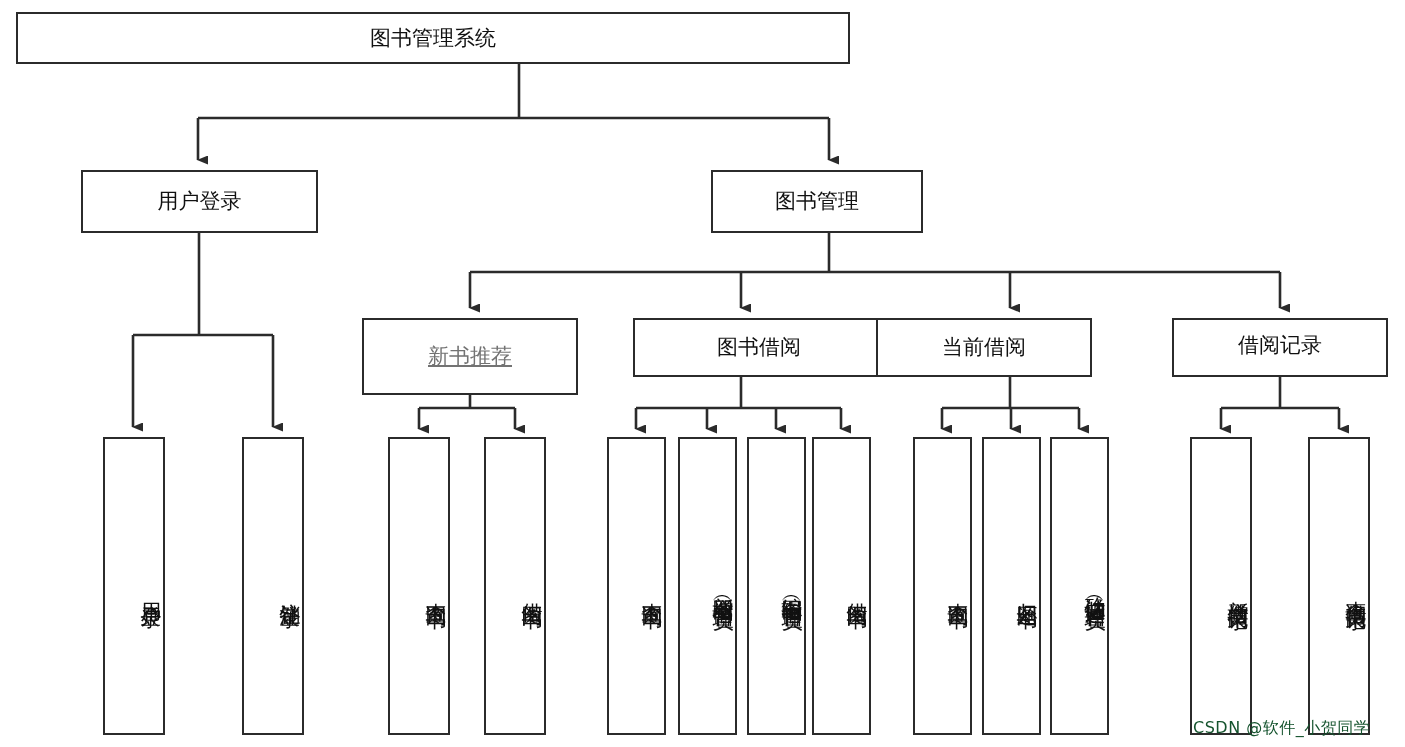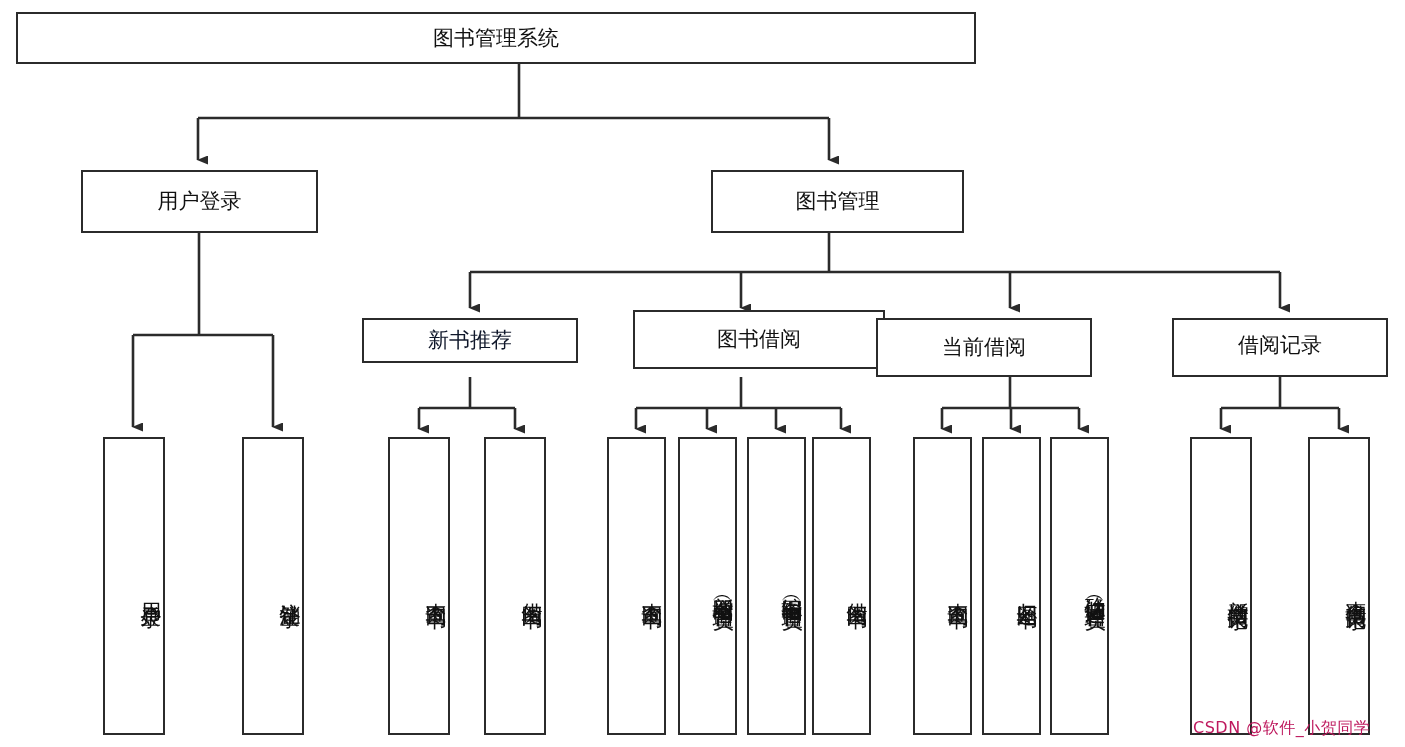--- a/index.html
+++ b/index.html
@@ -112,39 +112,39 @@
       <path d="M1011,408 L1011,429" marker-end="url(#arrowhead)"></path>
       <path d="M1079,408 L1079,429" marker-end="url(#arrowhead)"></path>
 
       <path d="M1280,377 L1280,408"></path>
       <path d="M1221,408 L1339,408"></path>
       <path d="M1221,408 L1221,429" marker-end="url(#arrowhead)"></path>
       <path d="M1339,408 L1339,429" marker-end="url(#arrowhead)"></path>
     </g>
   </svg>
 
-  <div class="node horiz" style="left: 16px; top: 12px; width: 960px; height: 52px; border-color: rgb(43, 43, 43); color: rgb(17, 17, 17);">图书管理系统</div>
+  <div class="node horiz" style="left: 16px; top: 12px; width: 834px; height: 52px; border-color: rgb(43, 43, 43); color: rgb(17, 17, 17);">图书管理系统</div>
 
   <div class="node horiz" style="left: 81px; top: 170px; width: 237px; height: 63px; border-color: rgb(43, 43, 43); color: rgb(17, 17, 17);">用户登录</div>
-  <div class="node horiz" style="left: 711px; top: 170px; width: 253px; height: 63px; border-color: rgb(43, 43, 43); color: rgb(17, 17, 17);">图书管理</div>
+  <div class="node horiz" style="left: 711px; top: 170px; width: 212px; height: 63px; border-color: rgb(43, 43, 43); color: rgb(17, 17, 17);">图书管理</div>
 
-  <div class="node horiz" style="left: 362px; top: 318px; width: 216px; height: 45px; border-color: rgb(43, 43, 43); color: #0f172a;">新书推荐</div>
-  <div class="node horiz" style="left: 633px; top: 310px; width: 252px; height: 59px; border-color: rgb(43, 43, 43); color: rgb(17, 17, 17);">图书借阅</div>
+  <div class="node horiz" style="left: 362px; top: 318px; width: 216px; height: 77px; border-color: rgb(43, 43, 43); color: #737373; text-decoration: underline;">新书推荐</div>
+  <div class="node horiz" style="left: 633px; top: 318px; width: 252px; height: 59px; border-color: rgb(43, 43, 43); color: rgb(17, 17, 17);">图书借阅</div>
   <div class="node horiz" style="left: 876px; top: 318px; width: 216px; height: 59px; border-color: rgb(43, 43, 43); color: rgb(17, 17, 17);">当前借阅</div>
   <div class="node horiz" style="left: 1172px; top: 318px; width: 216px; height: 59px; border-color: rgb(43, 43, 43); color: rgb(17, 17, 17); font-family: Liberation Mono, monospace;">借阅记录</div>
 
   <div class="node vert" style="left: 103px; top: 437px; width: 62px; height: 298px; border-color: rgb(43, 43, 43); color: rgb(17, 17, 17);">用户登录</div>
   <div class="node vert" style="left: 242px; top: 437px; width: 62px; height: 298px; border-color: rgb(43, 43, 43); color: rgb(17, 17, 17);">注销登录</div>
   <div class="node vert" style="left: 388px; top: 437px; width: 62px; height: 298px; border-color: rgb(43, 43, 43); color: rgb(17, 17, 17);">查询图书</div>
   <div class="node vert" style="left: 484px; top: 437px; width: 62px; height: 298px; border-color: rgb(43, 43, 43); color: rgb(17, 17, 17);">借阅图书</div>
   <div class="node vert" style="left: 607px; top: 437px; width: 59px; height: 298px; border-color: rgb(43, 43, 43); color: rgb(17, 17, 17);">查询图书</div>
   <div class="node vert tall" style="left: 678px; top: 437px; width: 59px; height: 298px; border-color: rgb(43, 43, 43); color: rgb(17, 17, 17);">新增图书（管理员）</div>
   <div class="node vert tall" style="left: 747px; top: 437px; width: 59px; height: 298px; border-color: rgb(43, 43, 43); color: rgb(17, 17, 17);">编辑图书（管理员）</div>
   <div class="node vert" style="left: 812px; top: 437px; width: 59px; height: 298px; border-color: rgb(43, 43, 43); color: rgb(17, 17, 17);">借阅图书</div>
   <div class="node vert" style="left: 913px; top: 437px; width: 59px; height: 298px; border-color: rgb(43, 43, 43); color: rgb(17, 17, 17);">查询图书</div>
   <div class="node vert" style="left: 982px; top: 437px; width: 59px; height: 298px; border-color: rgb(43, 43, 43); color: rgb(17, 17, 17);">归还图书</div>
   <div class="node vert tall" style="left: 1050px; top: 437px; width: 59px; height: 298px; border-color: rgb(43, 43, 43); color: rgb(17, 17, 17);">确认归还（管理员）</div>
   <div class="node vert" style="left: 1190px; top: 437px; width: 62px; height: 298px; border-color: rgb(43, 43, 43); color: rgb(17, 17, 17);">新增借阅记录</div>
   <div class="node vert" style="left: 1308px; top: 437px; width: 62px; height: 298px; border-color: rgb(43, 43, 43); color: rgb(17, 17, 17);">查询借阅记录</div>
 
-  <div class="watermark" style="left: 1193px; top: 718px; color: #be185d;">CSDN @软件_小贺同学</div>
+  <div class="watermark" style="left: 1193px; top: 718px; color: #14532d;">CSDN @软件_小贺同学</div>
 
 </div>
 
 </body></html>

